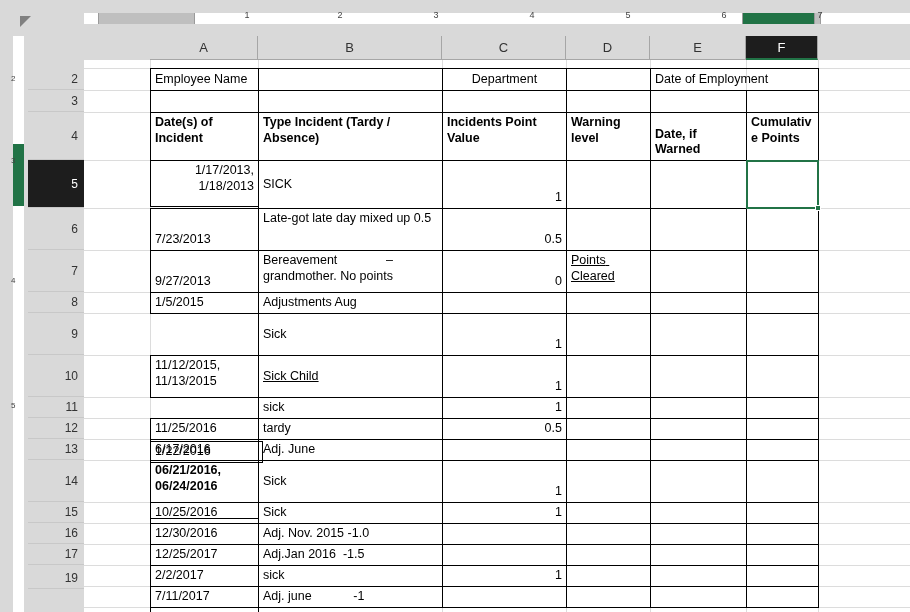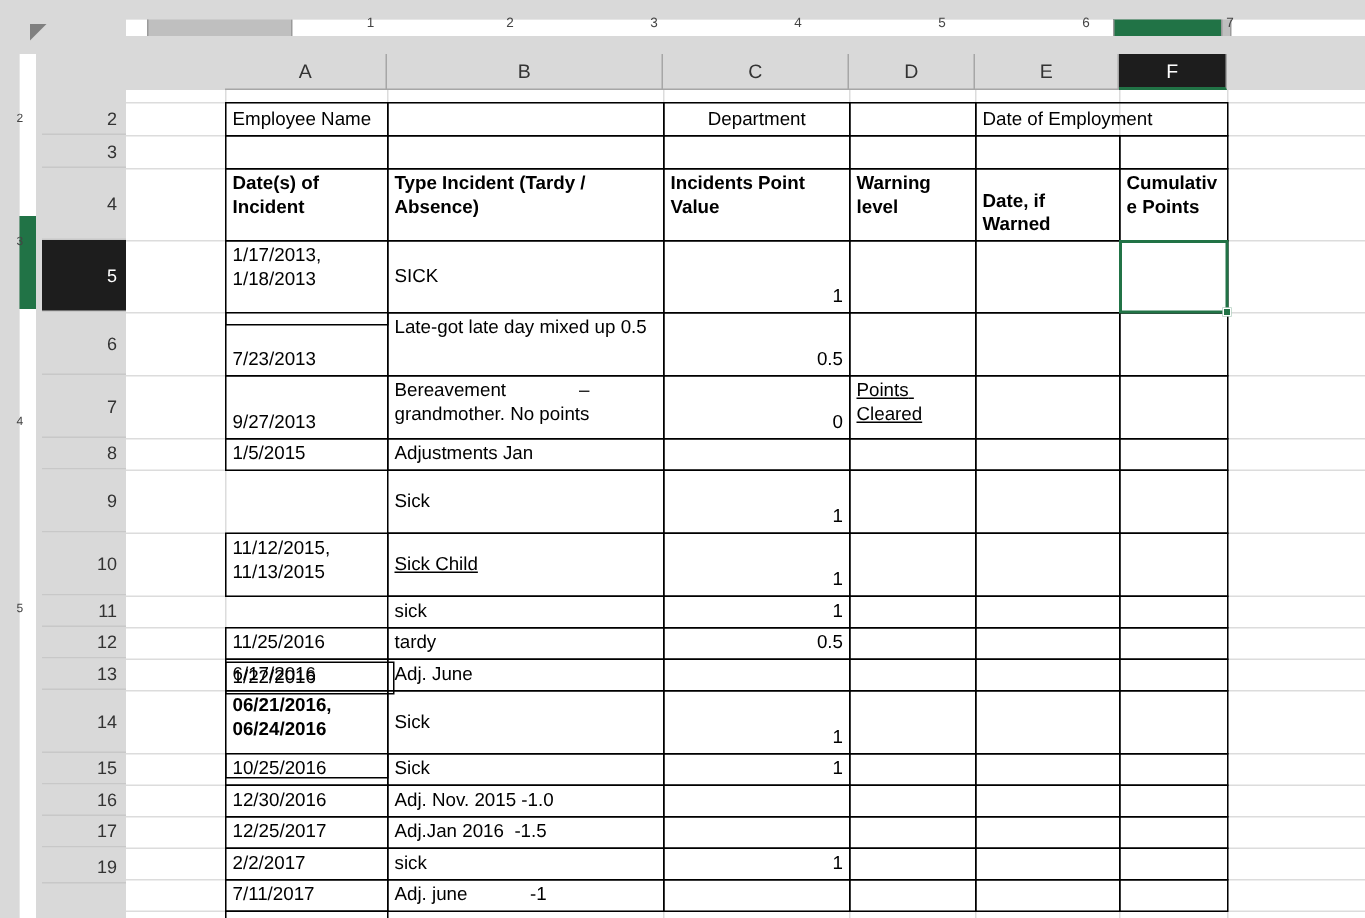--- a/index.html
+++ b/index.html
@@ -339,21 +339,21 @@
     <div class="cell bordered" style="left:566px; top:30px; width:97px; height:23px;"></div>
     <div class="cell bordered" style="left:662px; top:30px; width:73px; height:23px;"></div>
 
     <div class="cell bordered bold v-top" style="left:66px; top:52px; width:109px; height:49px;">Date(s) of Incident</div>
     <div class="cell bordered bold v-top" style="left:174px; top:52px; width:185px; height:49px;">Type Incident (Tardy / Absence)</div>
     <div class="cell bordered bold v-top" style="left:358px; top:52px; width:125px; height:49px;">Incidents Point Value</div>
     <div class="cell bordered bold v-top" style="left:482px; top:52px; width:85px; height:49px;">Warning level</div>
     <div class="cell bordered bold v-bottom" style="left:566px; top:52px; width:97px; height:49px;">Date, if Warned</div>
     <div class="cell bordered bold v-top" style="left:662px; top:52px; width:73px; height:49px;">Cumulativ e Points</div>
 
-    <div class="cell bordered v-top" style="left:66px; top:100px; width:109px; height:57px;">1/17/2013, 1/18/2013</div>
+    <div class="cell bordered v-top" style="left:66px; top:100px; width:109px; height:47px;text-align:right;">1/17/2013, 1/18/2013</div>
     <div class="cell bordered v-center" style="left:174px; top:100px; width:185px; height:49px;">SICK</div>
     <div class="cell bordered v-bottom right" style="left:358px; top:100px; width:125px; height:49px;">1</div>
     <div class="cell bordered" style="left:482px; top:100px; width:85px; height:49px;"></div>
     <div class="cell bordered" style="left:566px; top:100px; width:97px; height:49px;"></div>
     <div class="cell bordered" style="left:662px; top:100px; width:73px; height:49px;"></div>
 
     <div class="cell bordered v-bottom" style="left:66px; top:148px; width:109px; height:43px;">7/23/2013</div>
     <div class="cell bordered v-top" style="left:174px; top:148px; width:185px; height:43px;">Late-got late day mixed up 0.5</div>
     <div class="cell bordered v-bottom right" style="left:358px; top:148px; width:125px; height:43px;">0.5</div>
     <div class="cell bordered" style="left:482px; top:148px; width:85px; height:43px;"></div>
@@ -361,21 +361,21 @@
     <div class="cell bordered" style="left:662px; top:148px; width:73px; height:43px;"></div>
 
     <div class="cell bordered v-bottom" style="left:66px; top:190px; width:109px; height:43px;">9/27/2013</div>
     <div class="cell bordered v-top" style="left:174px; top:190px; width:185px; height:43px;">Bereavement              – grandmother. No points</div>
     <div class="cell bordered v-bottom right" style="left:358px; top:190px; width:125px; height:43px;">0</div>
     <div class="cell bordered v-top" style="left:482px; top:190px; width:85px; height:43px;text-decoration:underline;">Points Cleared</div>
     <div class="cell bordered" style="left:566px; top:190px; width:97px; height:43px;"></div>
     <div class="cell bordered" style="left:662px; top:190px; width:73px; height:43px;"></div>
 
     <div class="cell bordered v-center" style="left:66px; top:232px; width:109px; height:22px;">1/5/2015</div>
-    <div class="cell bordered v-center" style="left:174px; top:232px; width:185px; height:22px;">Adjustments Jan</div>
+    <div class="cell bordered v-center" style="left:174px; top:232px; width:185px; height:22px;">Adjustments Aug</div>
     <div class="cell bordered v-center right" style="left:358px; top:232px; width:125px; height:22px;"></div>
     <div class="cell bordered" style="left:482px; top:232px; width:85px; height:22px;"></div>
     <div class="cell bordered" style="left:566px; top:232px; width:97px; height:22px;"></div>
     <div class="cell bordered" style="left:662px; top:232px; width:73px; height:22px;"></div>
 
     <div class="cell bordered v-center" style="left:174px; top:253px; width:185px; height:43px;">Sick</div>
     <div class="cell bordered v-bottom right" style="left:358px; top:253px; width:125px; height:43px;">1</div>
     <div class="cell bordered" style="left:482px; top:253px; width:85px; height:43px;"></div>
     <div class="cell bordered" style="left:566px; top:253px; width:97px; height:43px;"></div>
     <div class="cell bordered" style="left:662px; top:253px; width:73px; height:43px;"></div>

